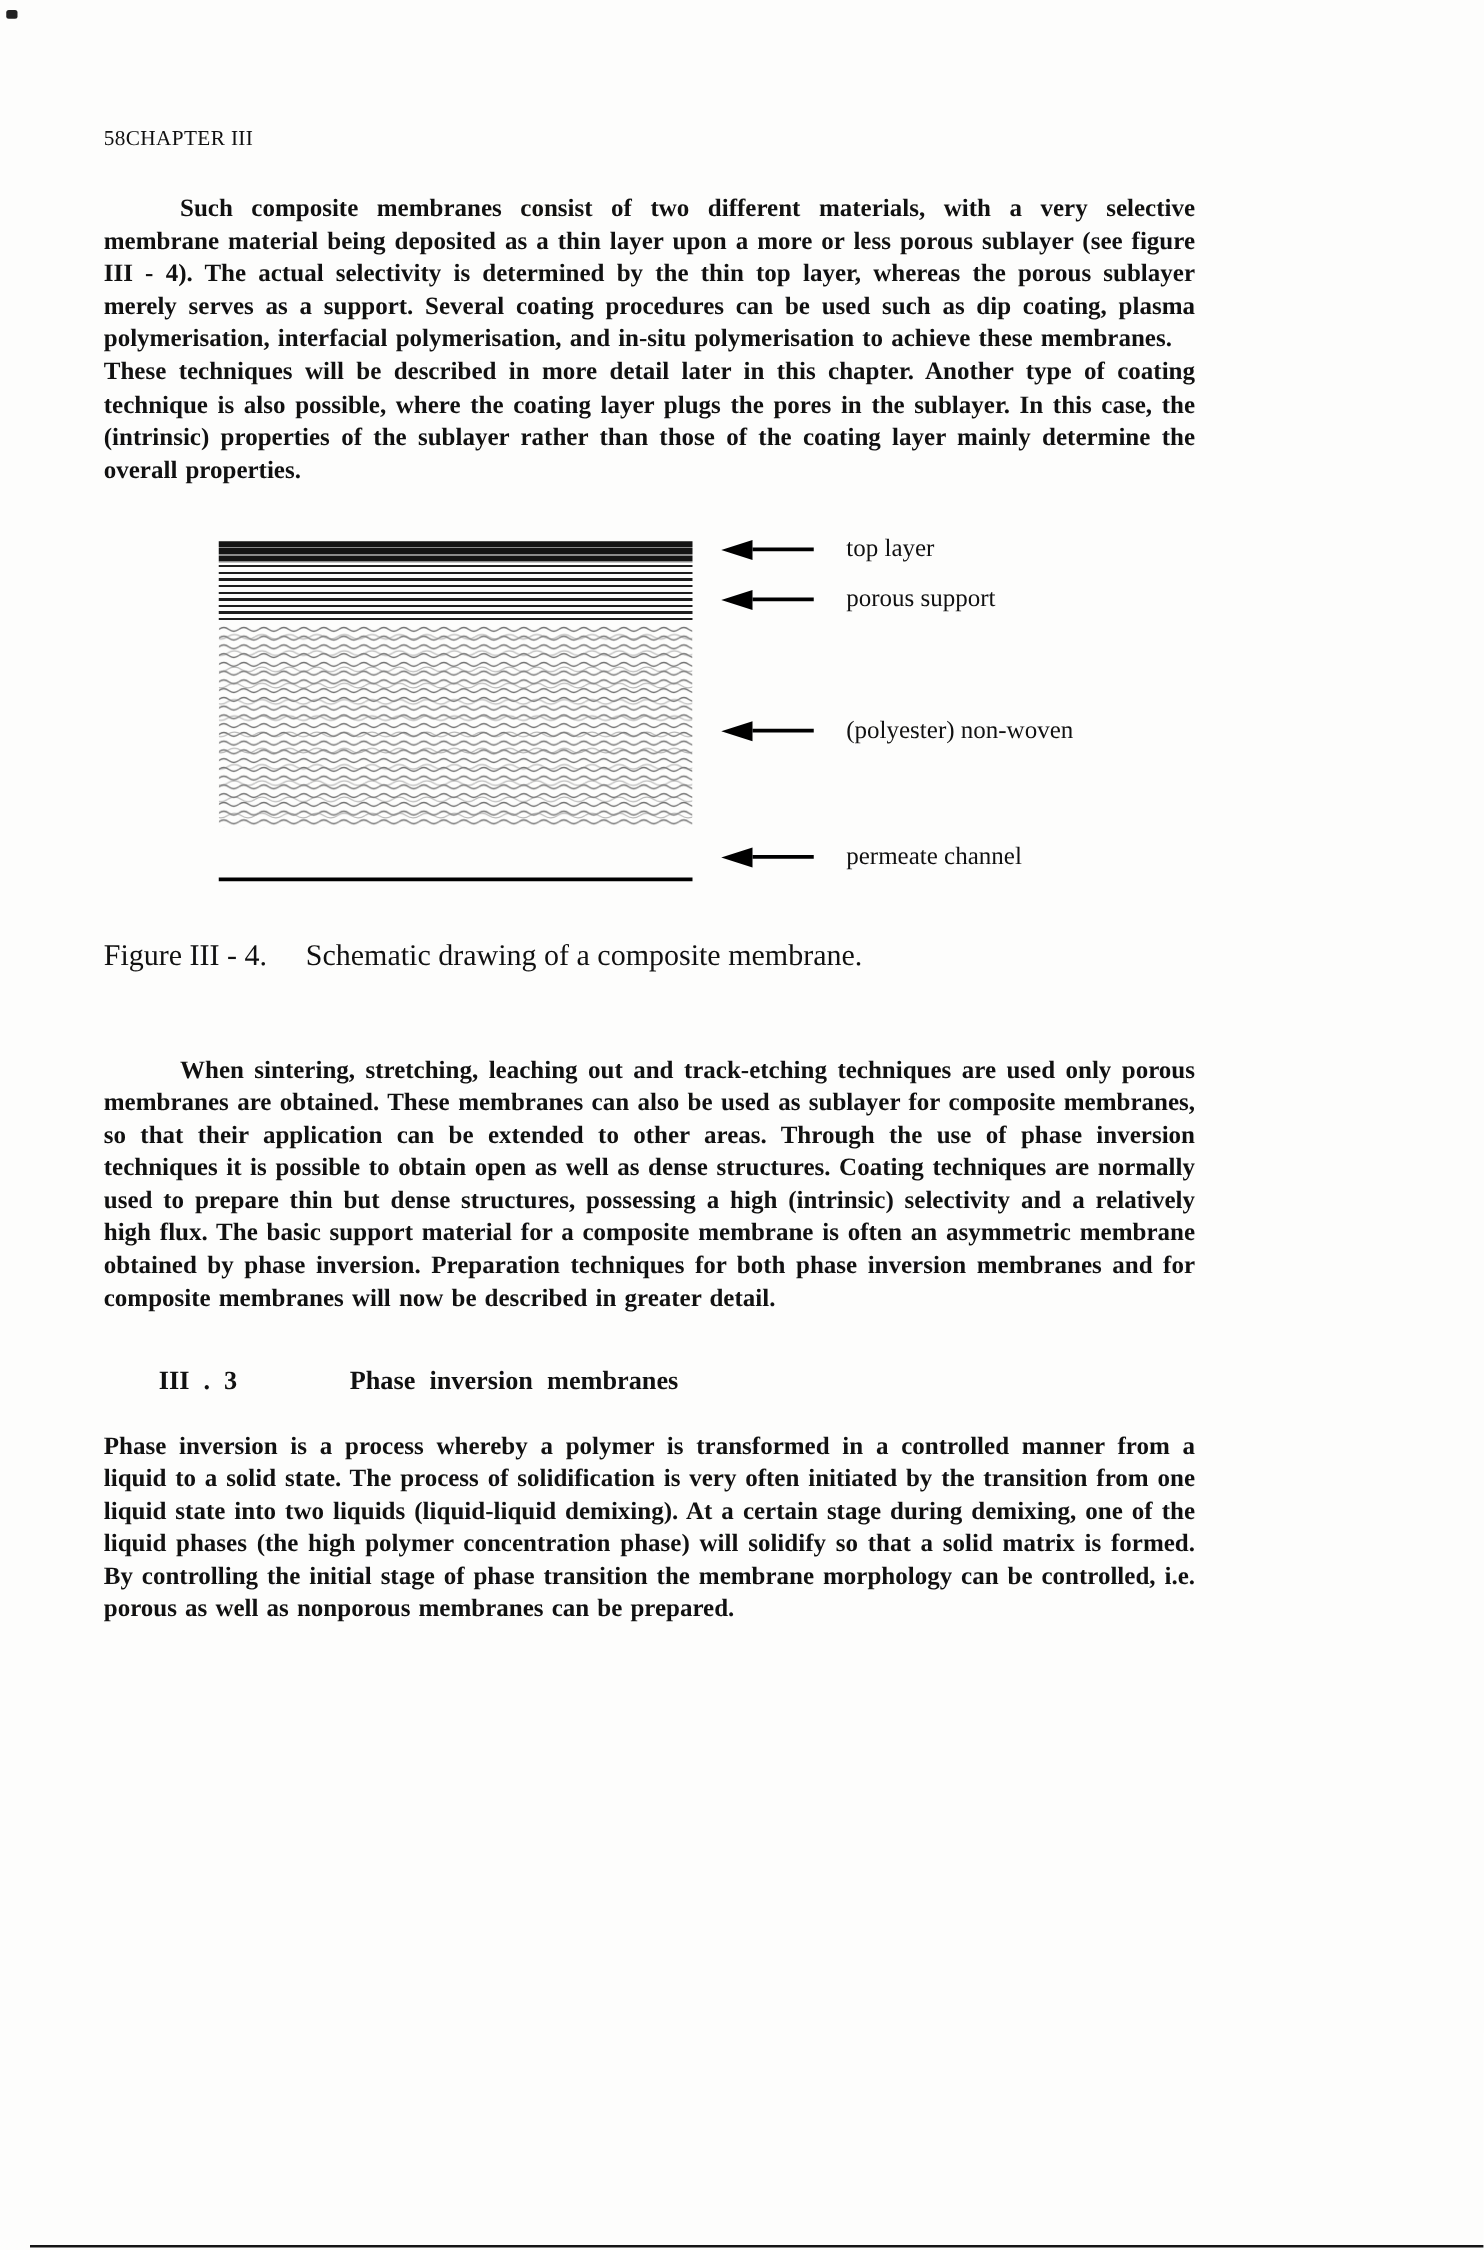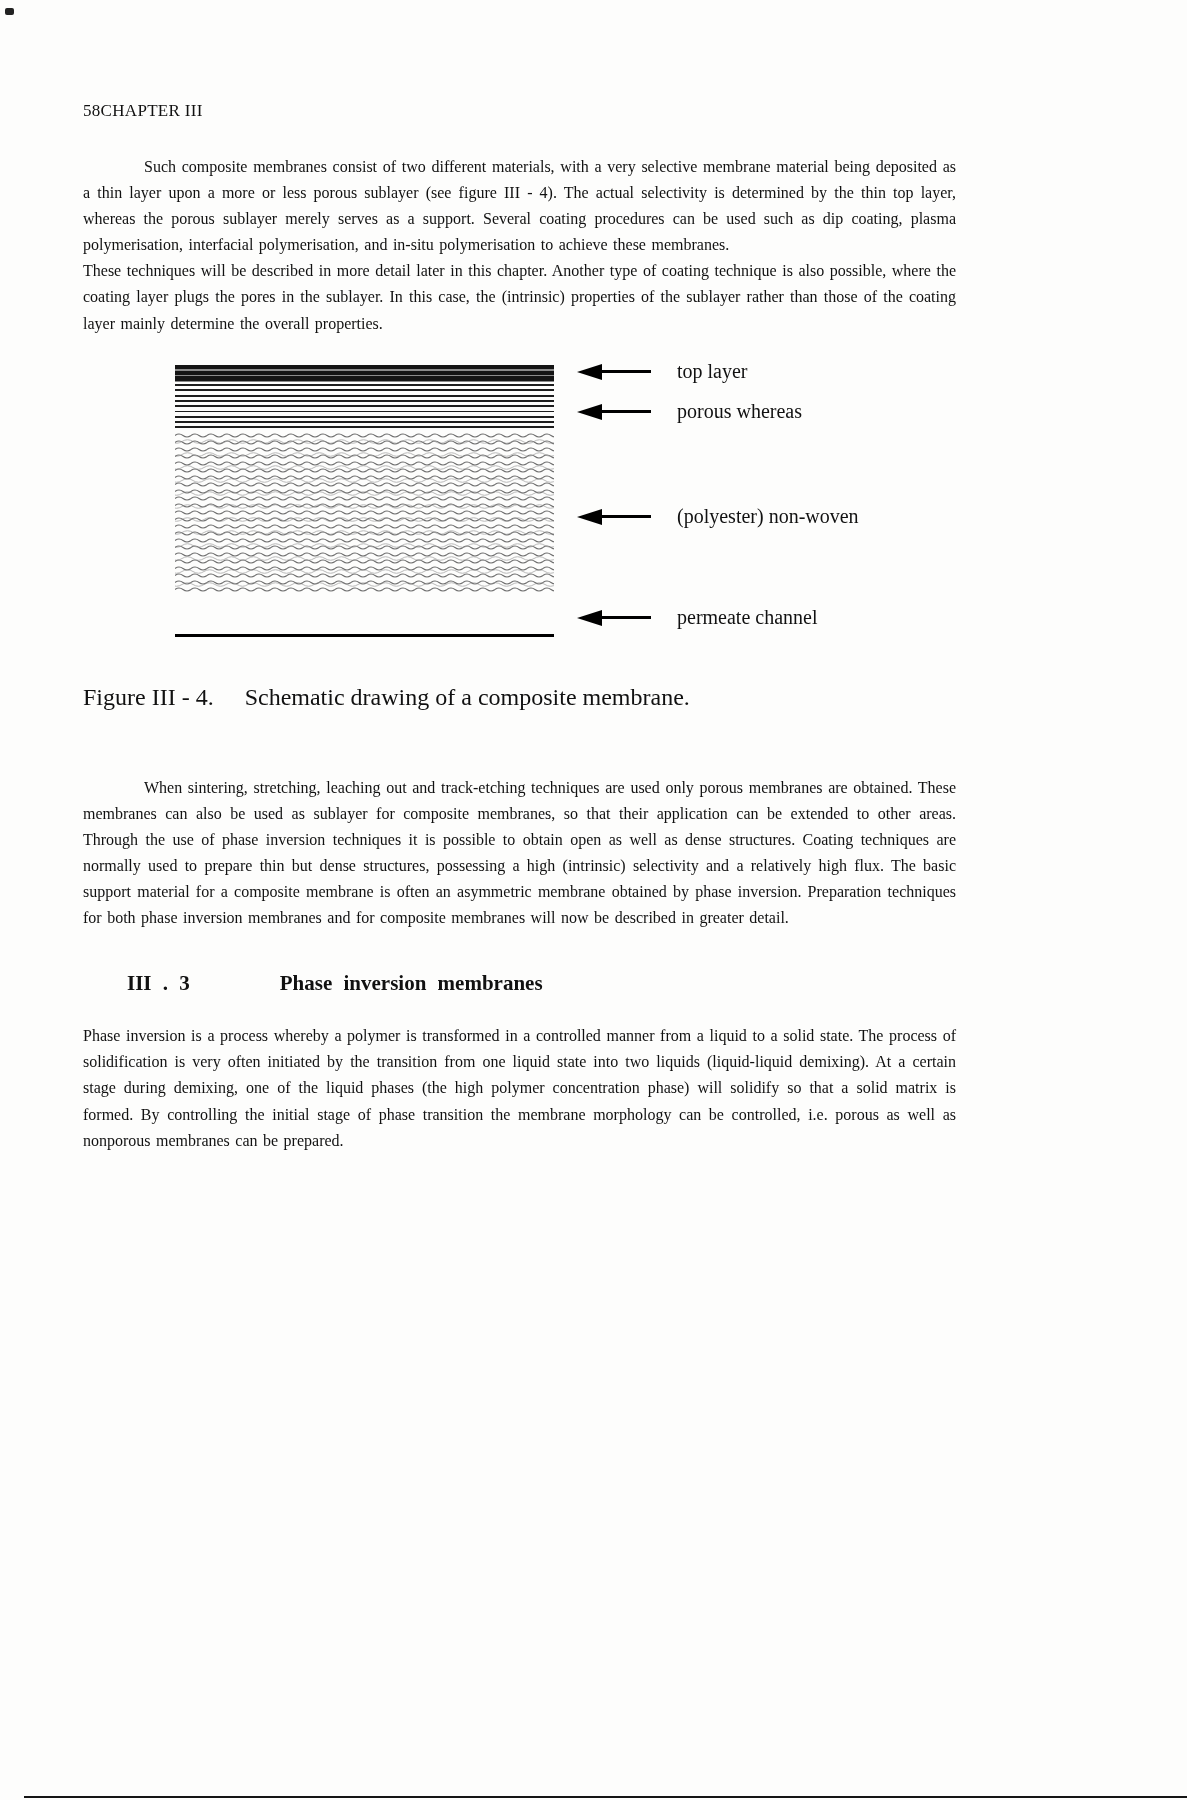--- a/index.html
+++ b/index.html
@@ -24,32 +24,33 @@
   }
 
   .page-header {
     display: flex;
     font-size: 17px;
     letter-spacing: 0.3px;
     margin-bottom: 33px;
   }
 
   p.body {
-    font-size: 16px;
+    font-size: 20px;
     line-height: 26.1px;
     text-align: justify;
     word-spacing: 1.5px;
+    font-weight: bold;
   }
   .indent { text-indent: 61px; }
   .justify-last { text-align-last: justify; }
 
   
   .figure {
     position: relative;
-    margin-top: 28px;
+    margin-top: 44px;
     height: 278px;
   }
   .diagram {
     position: absolute;
     left: 92px;
     top: 0;
     width: 379px;
   }
   .top-layer {
     height: 17px;
@@ -174,21 +175,21 @@
             <i class="head"></i>
             <i class="tail"></i>
           </span>
         <span class="fig-label">top layer</span>
       </div>
       <div class="annotation a2">
         <span class="arrow">
             <i class="head"></i>
             <i class="tail"></i>
           </span>
-        <span class="fig-label">porous whereas</span>
+        <span class="fig-label">porous support</span>
       </div>
       <div class="annotation a3">
         <span class="arrow">
             <i class="head"></i>
             <i class="tail"></i>
           </span>
         <span class="fig-label">(polyester) non-woven</span>
       </div>
       <div class="annotation a4">
         <span class="arrow">

